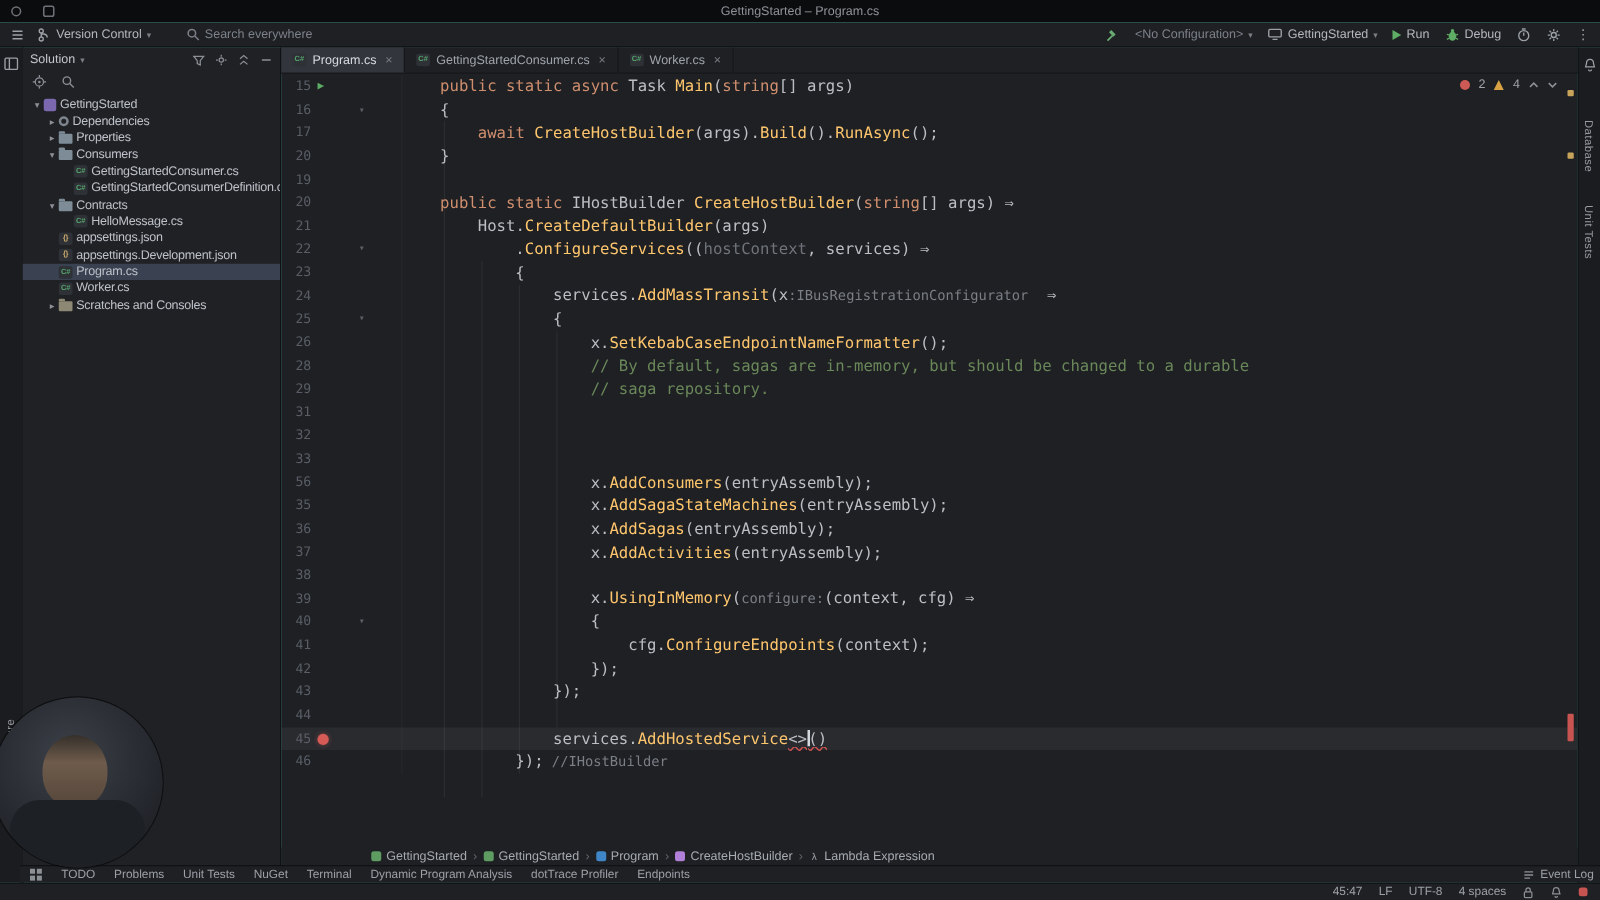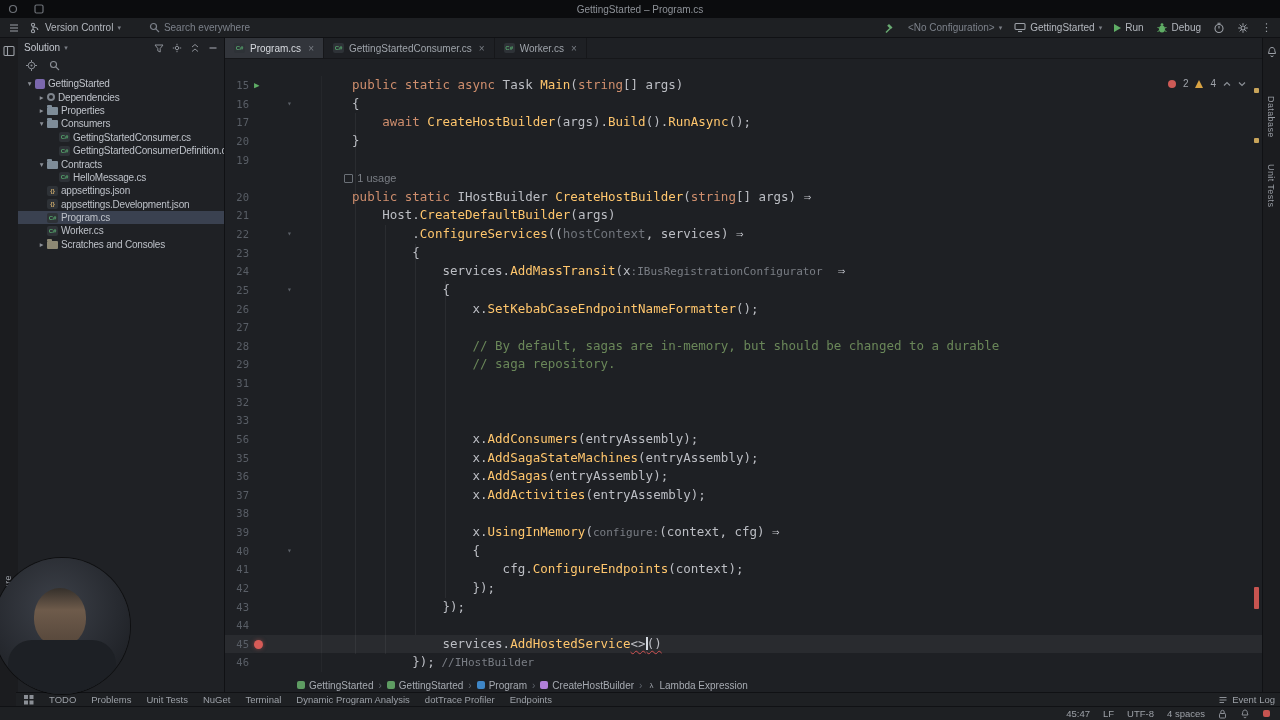--- a/index.html
+++ b/index.html
@@ -49,21 +49,21 @@
   .tico-deps{width:8px;height:8px;border-radius:50%;border:2px solid #7E848C;box-sizing:border-box;}
 
   
   #editor{left:225px;top:38px;width:1037px;height:654px;background:#1E2024;box-sizing:border-box;}
   #tabbar{height:20px;display:flex;border-bottom:1px solid #16171A;background:#1E2024;}
   .tab{display:flex;align-items:center;gap:5px;padding:0 9px;font-size:10px;color:#9FA4AB;border-right:1px solid #16171A;}
   .tab.active{background:#32353B;color:#D7DADF;}
   .fico{width:11px;height:10px;border-radius:2px;background:#2E3237;color:#55A46C;font-size:6px;font-weight:bold;display:inline-flex;align-items:center;justify-content:center;}
   .tclose{color:#787D84;font-size:10px;margin-left:2px;}
 
-  #code{position:absolute;left:0;top:36px;width:1037px;height:620px;overflow:hidden;
+  #code{position:absolute;left:0;top:20px;width:1037px;height:620px;overflow:hidden;
         font-family:"DejaVu Sans Mono",monospace;font-size:12.5px;}
   #code-rows{position:absolute;left:0;top:0;right:0;padding-top:2px;}
   .crow{height:18.64px;display:flex;align-items:center;position:relative;}
   .crow.cur{background:rgba(255,255,255,.05);}
   .gut{width:97px;flex:none;height:100%;position:relative;border-right:1px solid rgba(255,255,255,.035);box-sizing:border-box;}
   .ln{position:absolute;left:0;top:0;width:24px;text-align:right;font-size:10.5px;color:#595E66;line-height:18.64px;font-family:"DejaVu Sans Mono",monospace;}
   .grun{position:absolute;left:29px;top:0;font-size:9px;line-height:18.64px;color:#5FAD65;}
   .gbp{position:absolute;left:29px;top:5px;width:9px;height:9px;border-radius:50%;background:#D65B57;box-shadow:0 0 4px rgba(214,91,87,.5);}
   .gfold{position:absolute;left:62px;top:0;font-size:8px;line-height:18.64px;color:#5A5F66;}
   .cl{white-space:pre;line-height:18.64px;}
@@ -344,24 +344,20 @@
             </div>
             <div class="cl" style="padding-left: 4ch;"><span style="color: rgb(188, 190, 196);">}</span></div>
           </div>
           <div class="crow">
             <div class="gut">
               <span class="ln">19</span>
             </div>
             <div class="cl" style="padding-left: 0ch;"></div>
           </div>
           <div class="crow">
-            <div class="gut"></div>
-            <div class="cl usage" style="padding-left: 4ch;"><span class="uico"></span><span class="hint" style="color: rgb(122, 126, 133);">1 usage</span></div>
-          </div>
-          <div class="crow">
             <div class="gut">
               <span class="ln">20</span>
             </div>
             <div class="cl" style="padding-left: 4ch;"><span style="color: rgb(207, 142, 109);">public static </span><span style="color: rgb(188, 190, 196);">IHostBuilder </span><span style="color: rgb(255, 198, 109);">CreateHostBuilder</span><span style="color: rgb(188, 190, 196);">(</span><span style="color: rgb(207, 142, 109);">string</span><span style="color: rgb(188, 190, 196);">[] args) ⇒</span></div>
           </div>
           <div class="crow">
             <div class="gut">
               <span class="ln">21</span>
             </div>
             <div class="cl" style="padding-left: 8ch;"><span style="color: rgb(188, 190, 196);">Host.</span><span style="color: rgb(255, 198, 109);">CreateDefaultBuilder</span><span style="color: rgb(188, 190, 196);">(args)</span></div>
@@ -390,26 +386,20 @@
               <span class="ln">25</span>
               <span class="gfold">▾</span>
             </div>
             <div class="cl" style="padding-left: 16ch;"><span style="color: rgb(188, 190, 196);">{</span></div>
           </div>
           <div class="crow">
             <div class="gut">
               <span class="ln">26</span>
             </div>
             <div class="cl" style="padding-left: 20ch;"><span style="color: rgb(188, 190, 196);">x.</span><span style="color: rgb(255, 198, 109);">SetKebabCaseEndpointNameFormatter</span><span style="color: rgb(188, 190, 196);">();</span></div>
-          </div>
-          <div class="crow">
-            <div class="gut">
-              <span class="ln">27</span>
-            </div>
-            <div class="cl" style="padding-left: 0ch;"></div>
           </div>
           <div class="crow">
             <div class="gut">
               <span class="ln">28</span>
             </div>
             <div class="cl" style="padding-left: 20ch;"><span style="color: rgb(106, 135, 89);">// By default, sagas are in-memory, but should be changed to a durable</span></div>
           </div>
           <div class="crow">
             <div class="gut">
               <span class="ln">29</span>

